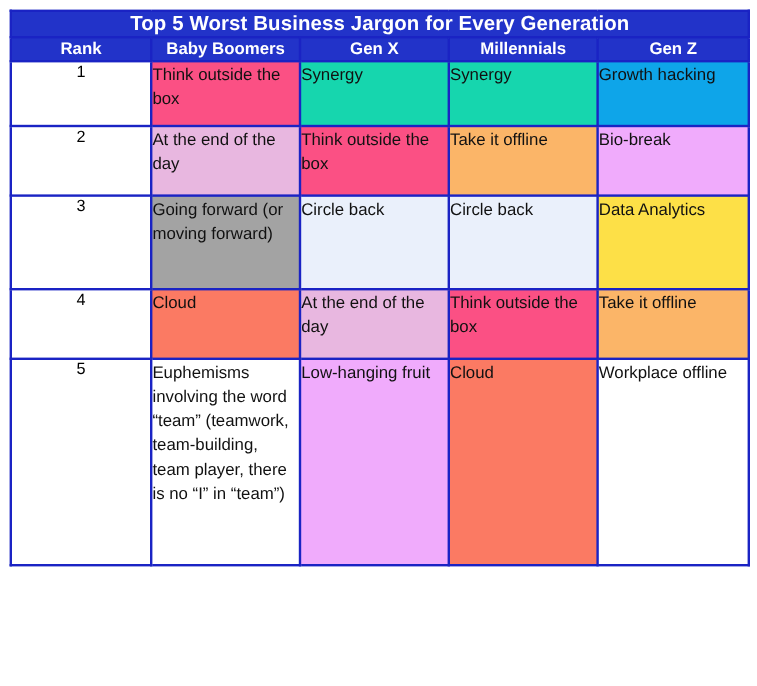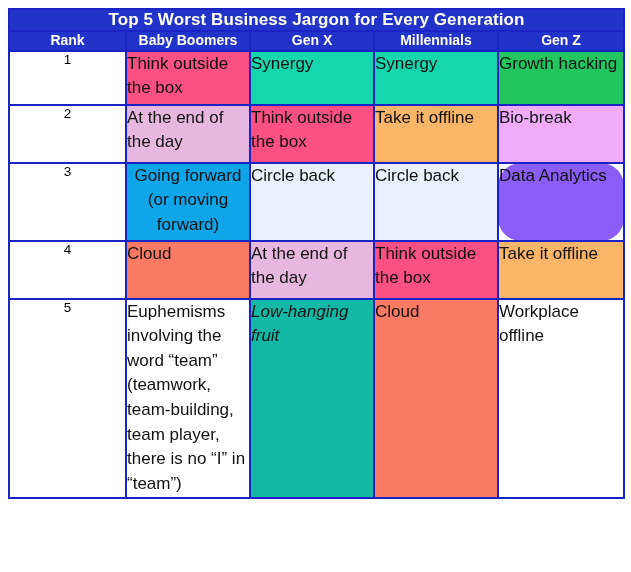--- a/index.html
+++ b/index.html
@@ -50,21 +50,21 @@
     line-height: 1.25;
   }
   .rank-cell {
     text-align: center;
     font-size: 13.5px;
     color: #000000;
     padding: 10px 4px 10px 4px;
     background: #ffffff;
   }
   .term-cell {
-    font-size: 17px;
+    font-size: 14px;
     color: #111111;
     padding: 9px 8px 9px 9px;
     line-height: 1.45;
     margin-left: 26px;
   }
   
   col.c-rank { width: 117px; }
   col.c-bb   { width: 124px; }
   col.c-gx   { width: 124px; }
   col.c-mil  { width: 124px; }
@@ -99,49 +99,49 @@
         <td class="head-cell">Gen X</td>
         <td class="head-cell">Millennials</td>
         <td class="head-cell">Gen Z</td>
       </tr>
 
       <tr>
         <td class="rank-cell h1">1</td>
         <td class="term-cell h1" style="background-color: rgb(251, 80, 132);">Think outside the box</td>
         <td class="term-cell h1" style="background-color: rgb(22, 214, 174);">Synergy</td>
         <td class="term-cell h1" style="background-color: rgb(22, 214, 174);">Synergy</td>
-        <td class="term-cell h1" style="background-color: #22c55e;">Growth hacking</td>
+        <td class="term-cell h1" style="background-color: #0ea5e9;">Growth hacking</td>
       </tr>
 
       <tr>
         <td class="rank-cell h2">2</td>
         <td class="term-cell h2" style="background-color: rgb(232, 183, 224);">At the end of the day</td>
         <td class="term-cell h2" style="background-color: rgb(251, 80, 132);">Think outside the box</td>
         <td class="term-cell h2" style="background-color: rgb(251, 181, 104);">Take it offline</td>
         <td class="term-cell h2" style="background-color: #f0abfc;">Bio-break</td>
       </tr>
 
       <tr>
         <td class="rank-cell h3">3</td>
-        <td class="term-cell h3" style="background-color: #0ea5e9; text-align: center;">Going forward (or moving forward)</td>
+        <td class="term-cell h3" style="background-color: #a3a3a3;">Going forward (or moving forward)</td>
         <td class="term-cell h3" style="background-color: rgb(234, 240, 251);">Circle back</td>
         <td class="term-cell h3" style="background-color: rgb(234, 240, 251);">Circle back</td>
-        <td class="term-cell h3" style="background-color: #8b5cf6; border-radius: 23px;">Data Analytics</td>
+        <td class="term-cell h3" style="background-color: #fde047;">Data Analytics</td>
       </tr>
 
       <tr>
         <td class="rank-cell h4">4</td>
         <td class="term-cell h4" style="background-color: rgb(251, 122, 99);">Cloud</td>
         <td class="term-cell h4" style="background-color: rgb(232, 183, 224);">At the end of the day</td>
         <td class="term-cell h4" style="background-color: rgb(251, 80, 132);">Think outside the box</td>
         <td class="term-cell h4" style="background-color: rgb(251, 181, 104);">Take it offline</td>
       </tr>
 
       <tr>
         <td class="rank-cell h5">5</td>
         <td class="term-cell h5" style="background-color: rgb(255, 255, 255);">Euphemisms involving the word “team” (teamwork, team-building, team player, there is no “I” in “team”)</td>
-        <td class="term-cell h5" style="background-color: #14b8a6; font-style: italic;">Low-hanging fruit</td>
+        <td class="term-cell h5" style="background-color: #f0abfc;">Low-hanging fruit</td>
         <td class="term-cell h5" style="background-color: rgb(251, 122, 99);">Cloud</td>
         <td class="term-cell h5" style="background-color: rgb(255, 255, 255);">Workplace offline</td>
       </tr>
     </tbody>
   </table>
 </div>
 
 </body></html>

